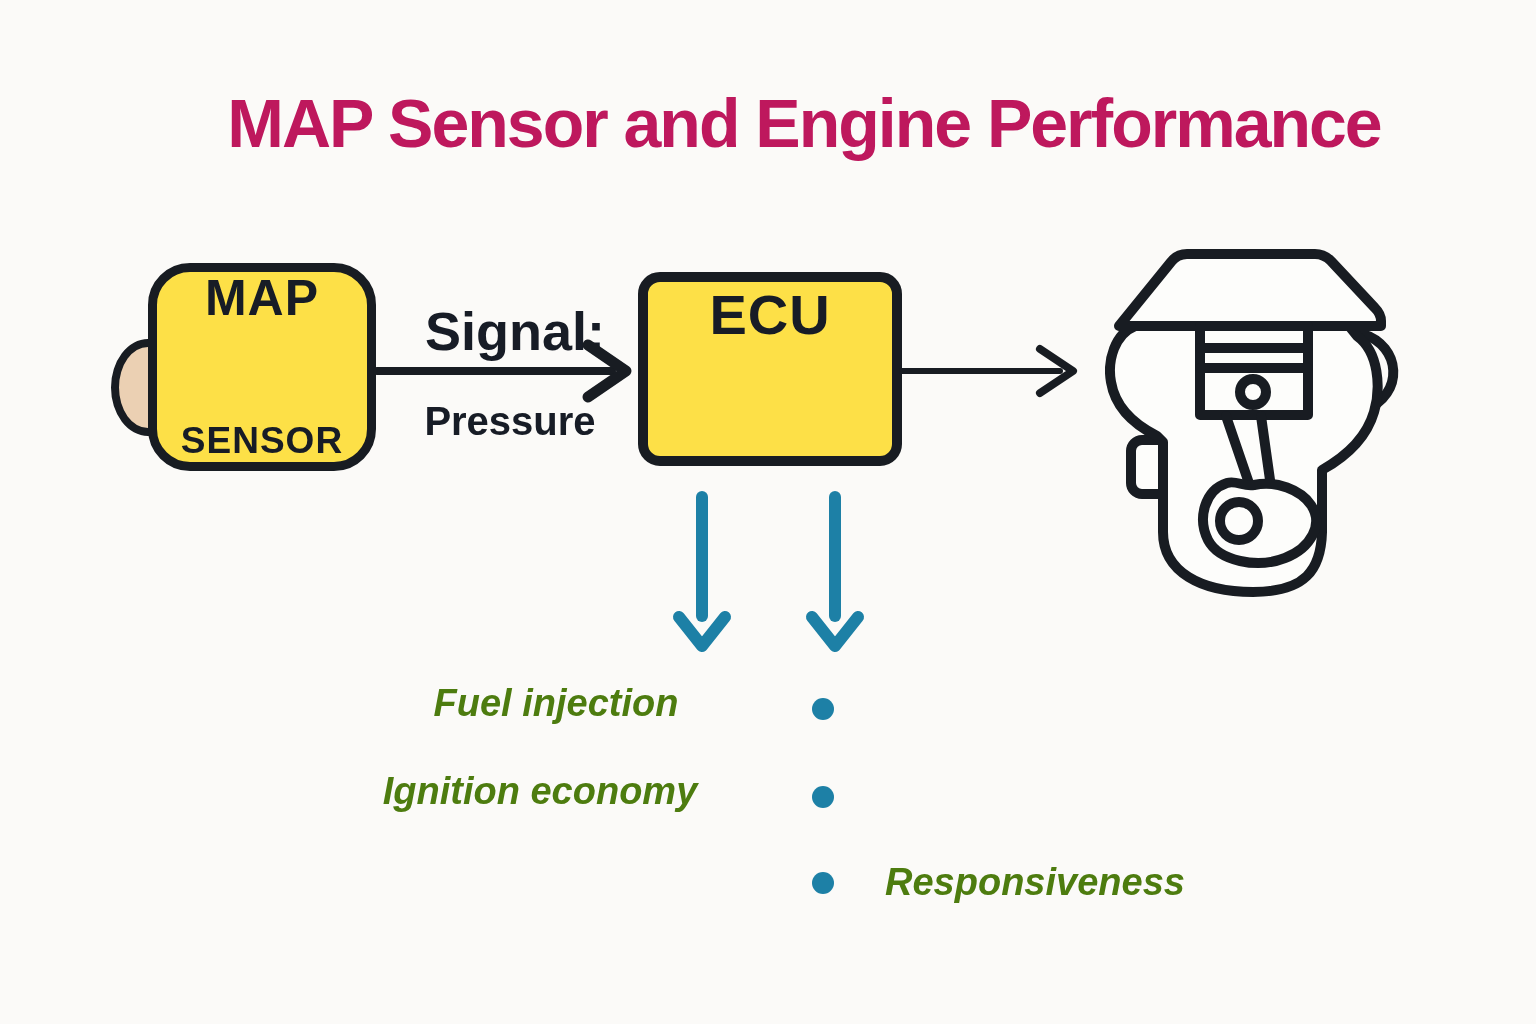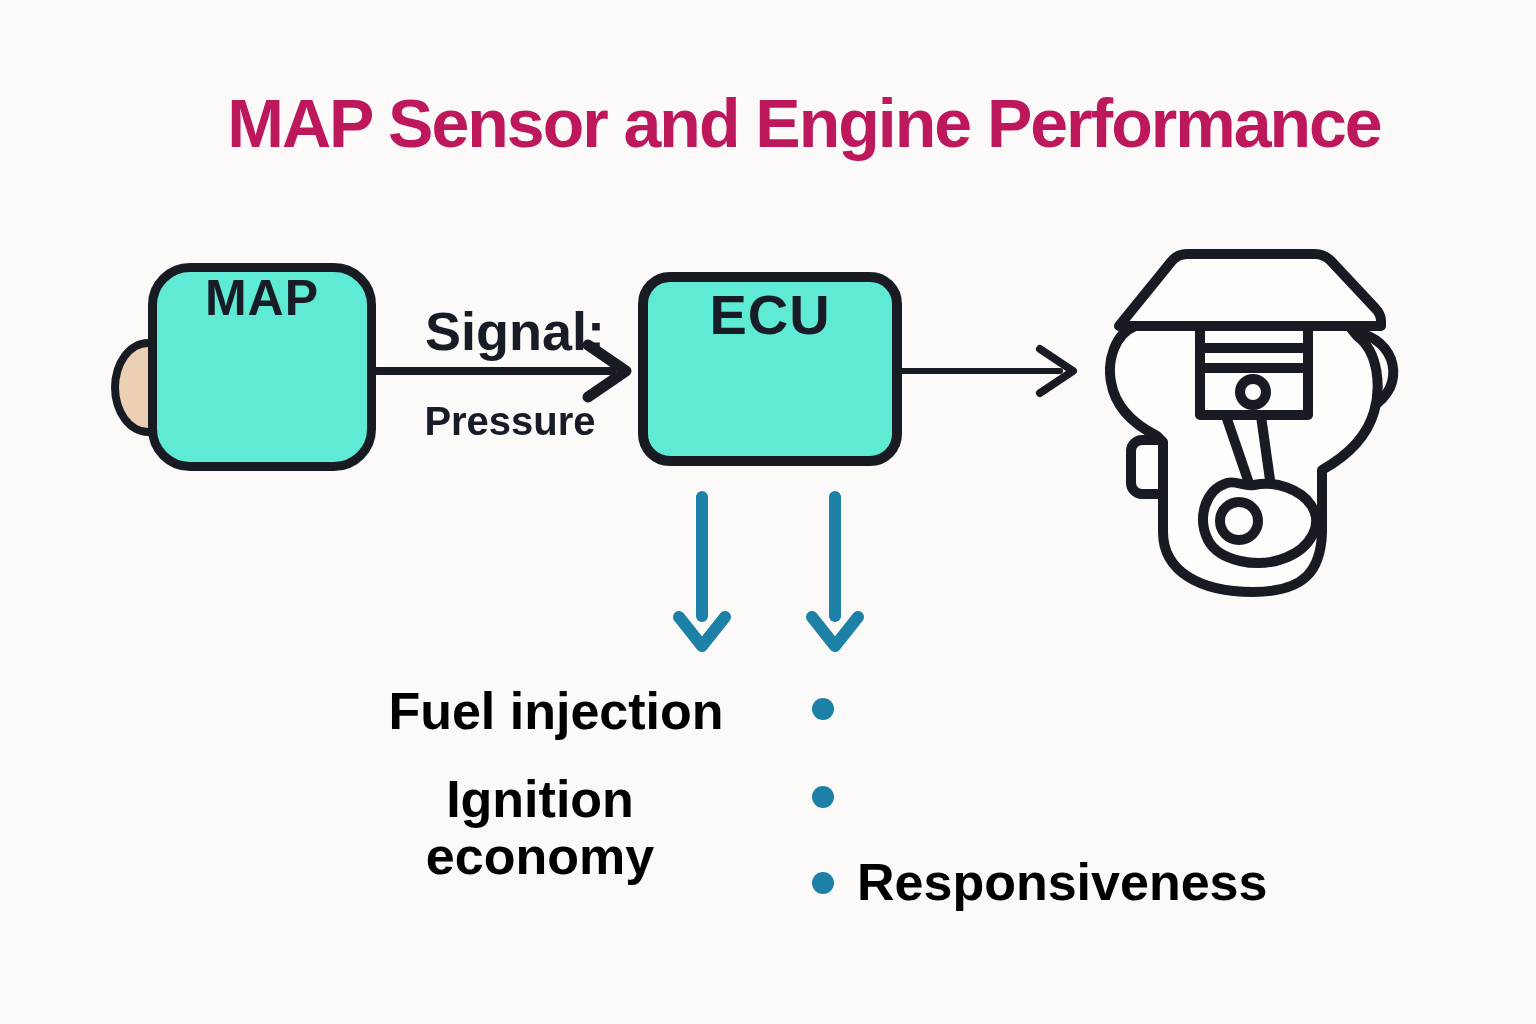--- a/index.html
+++ b/index.html
@@ -6,59 +6,60 @@
   body{
     width:1536px;height:1024px;position:relative;overflow:hidden;
     background:#fbfaf8;color:#171c26;
     font-family:"Liberation Sans", sans-serif;
   }
   .title{
     position:absolute;top:84px;left:0;width:1536px;text-align:center;
     font-size:68px;font-weight:700;letter-spacing:-2px;color:#be185d;margin-left:36px;
   }
   .box{
-    position:absolute;background:#5eead4;border:9px solid #181c22;
+    position:absolute;background:#fde047;border:9px solid #181c22;
     display:flex;flex-direction:column;align-items:center;justify-content:space-between;
     box-sizing:border-box;
   }
   .map-box{left:148px;top:263px;width:228px;height:208px;border-radius:42px;z-index:2;}
   .map-line1{font-size:50px;font-weight:800;letter-spacing:1px;line-height:1.05;}
   .map-line2{font-size:37px;font-weight:700;letter-spacing:1px;margin-top:4px;}
   .sensor-port{
     position:absolute;left:111px;top:339px;width:74px;height:97px;
     border-radius:50%;background:#ebd0b3;border:8px solid #181c22;
     box-sizing:border-box;z-index:1;
   }
-  .ecu-box{left:638px;top:272px;width:264px;height:194px;border-radius:32px;border-width:10px;}
+  .ecu-box{left:638px;top:272px;width:264px;height:194px;border-radius:22px;border-width:10px;}
   .ecu-label{font-size:56px;font-weight:800;letter-spacing:1px;}
   .signal-top{
     position:absolute;left:415px;top:300px;width:200px;text-align:center;
     font-size:54px;font-weight:600;
   }
   .signal-bottom{
     position:absolute;left:400px;top:399px;width:220px;text-align:center;
     font-size:40px;font-weight:600;
   }
   .arrow-layer{position:absolute;left:0;top:0;z-index:3;}
   .engine-svg{position:absolute;left:1105px;top:240px;z-index:2;}
-  .big-label{font-size:52px;font-weight:600;color:#000000;line-height:1.1;}
+  .big-label{font-size:38px;font-weight:600;color:#4d7c0f;line-height:1.1;font-style:italic;}
   .out-fuel{position:absolute;left:360px;top:683px;width:392px;text-align:center;}
   .out-ign{position:absolute;left:340px;top:771px;width:400px;text-align:center;}
   .result{position:absolute;left:812px;height:52px;display:flex;align-items:center;}
-  .result.r0{top:683px;} .result.r1{top:771px;} .result.r2{top:857px;}
+  .result.r0{top:683px;} .result.r1{top:771px;} .result.r2{top:857px;gap:28px;}
   .bullet{width:22px;height:22px;border-radius:50%;background:#1d80a6;flex:0 0 auto;margin-right:23px;}
 </style>
 </head>
 <body>
 
 <div class="title">MAP Sensor and Engine Performance</div>
 
 <div class="sensor-port"></div>
 <div class="box map-box">
   <div class="map-line1">MAP</div>
+  <div class="map-line2">SENSOR</div>
 </div>
 
 <div class="signal-top">Signal:</div>
 <div class="signal-bottom">Pressure</div>
 
 <div class="box ecu-box">
   <div class="ecu-label">ECU</div>
 </div>
 
 <svg class="arrow-layer" width="1536" height="1024" viewBox="0 0 1536 1024">

